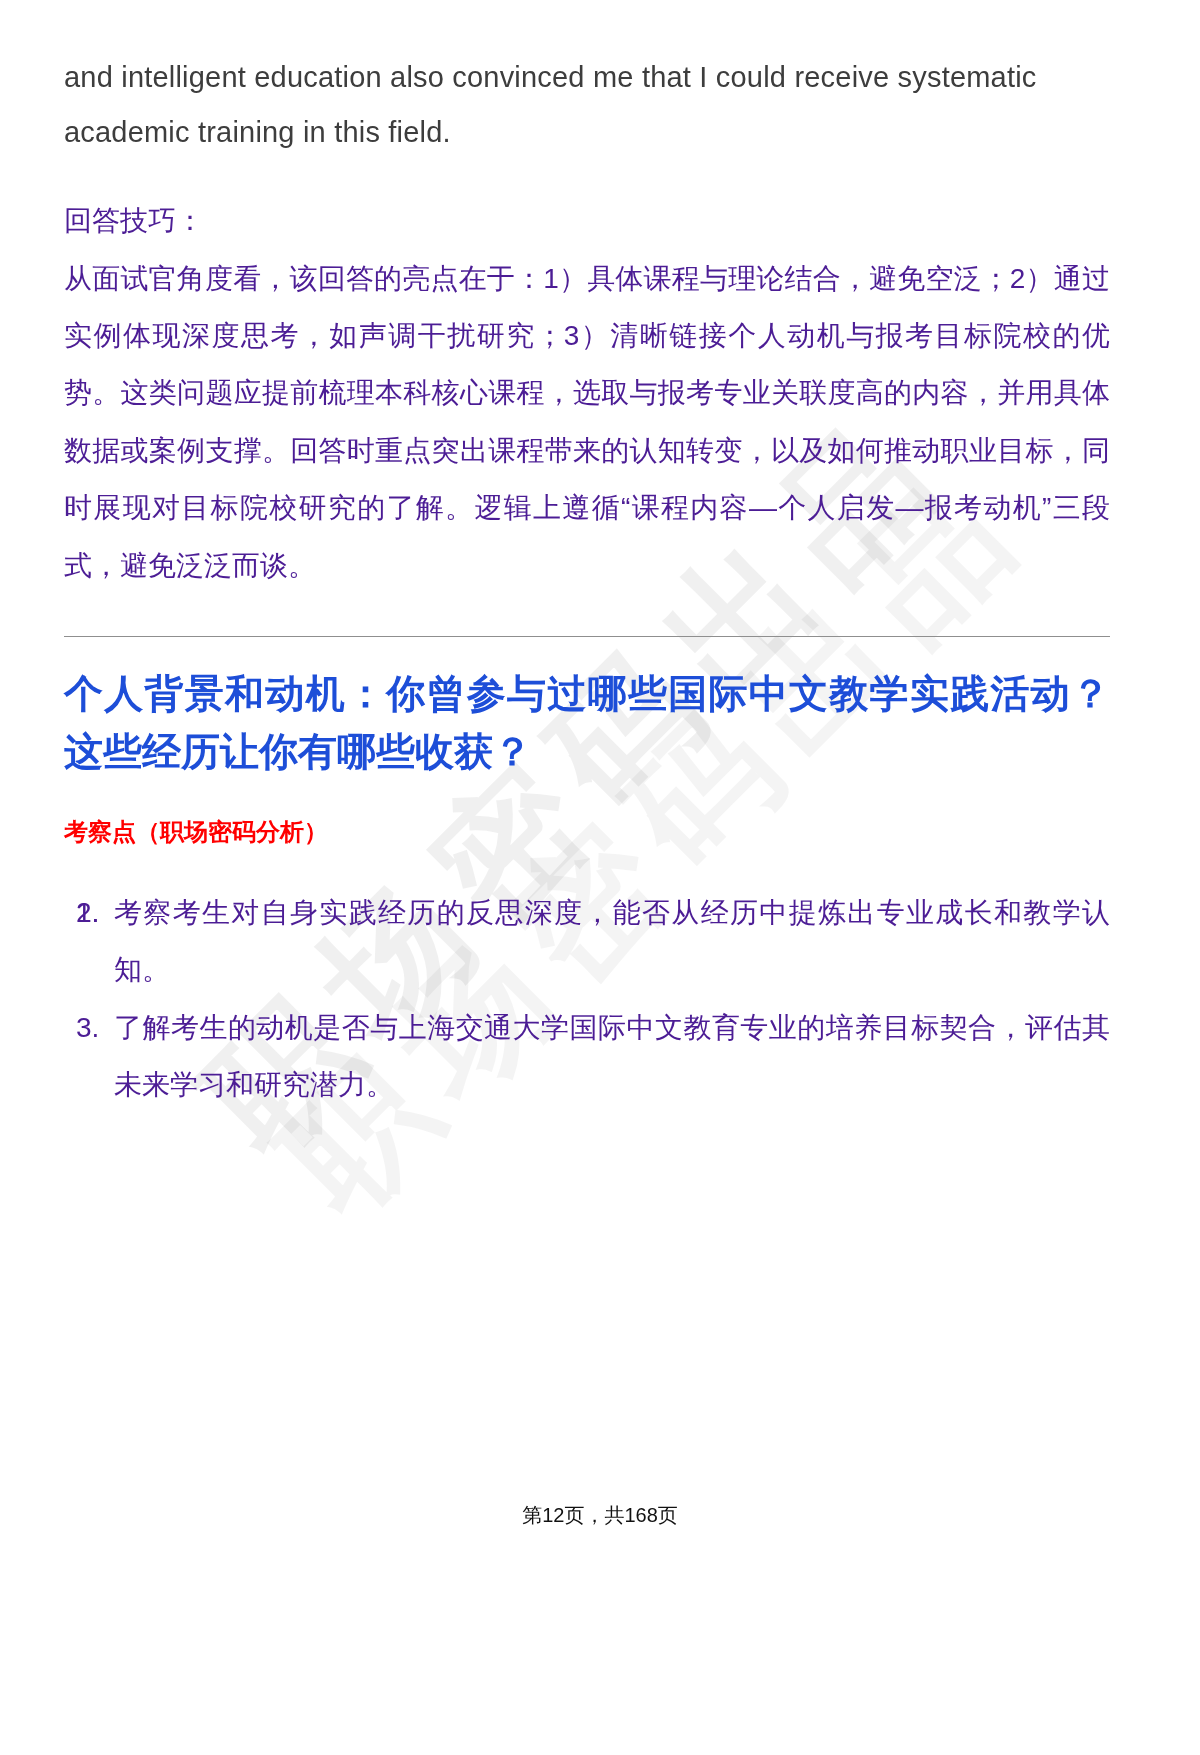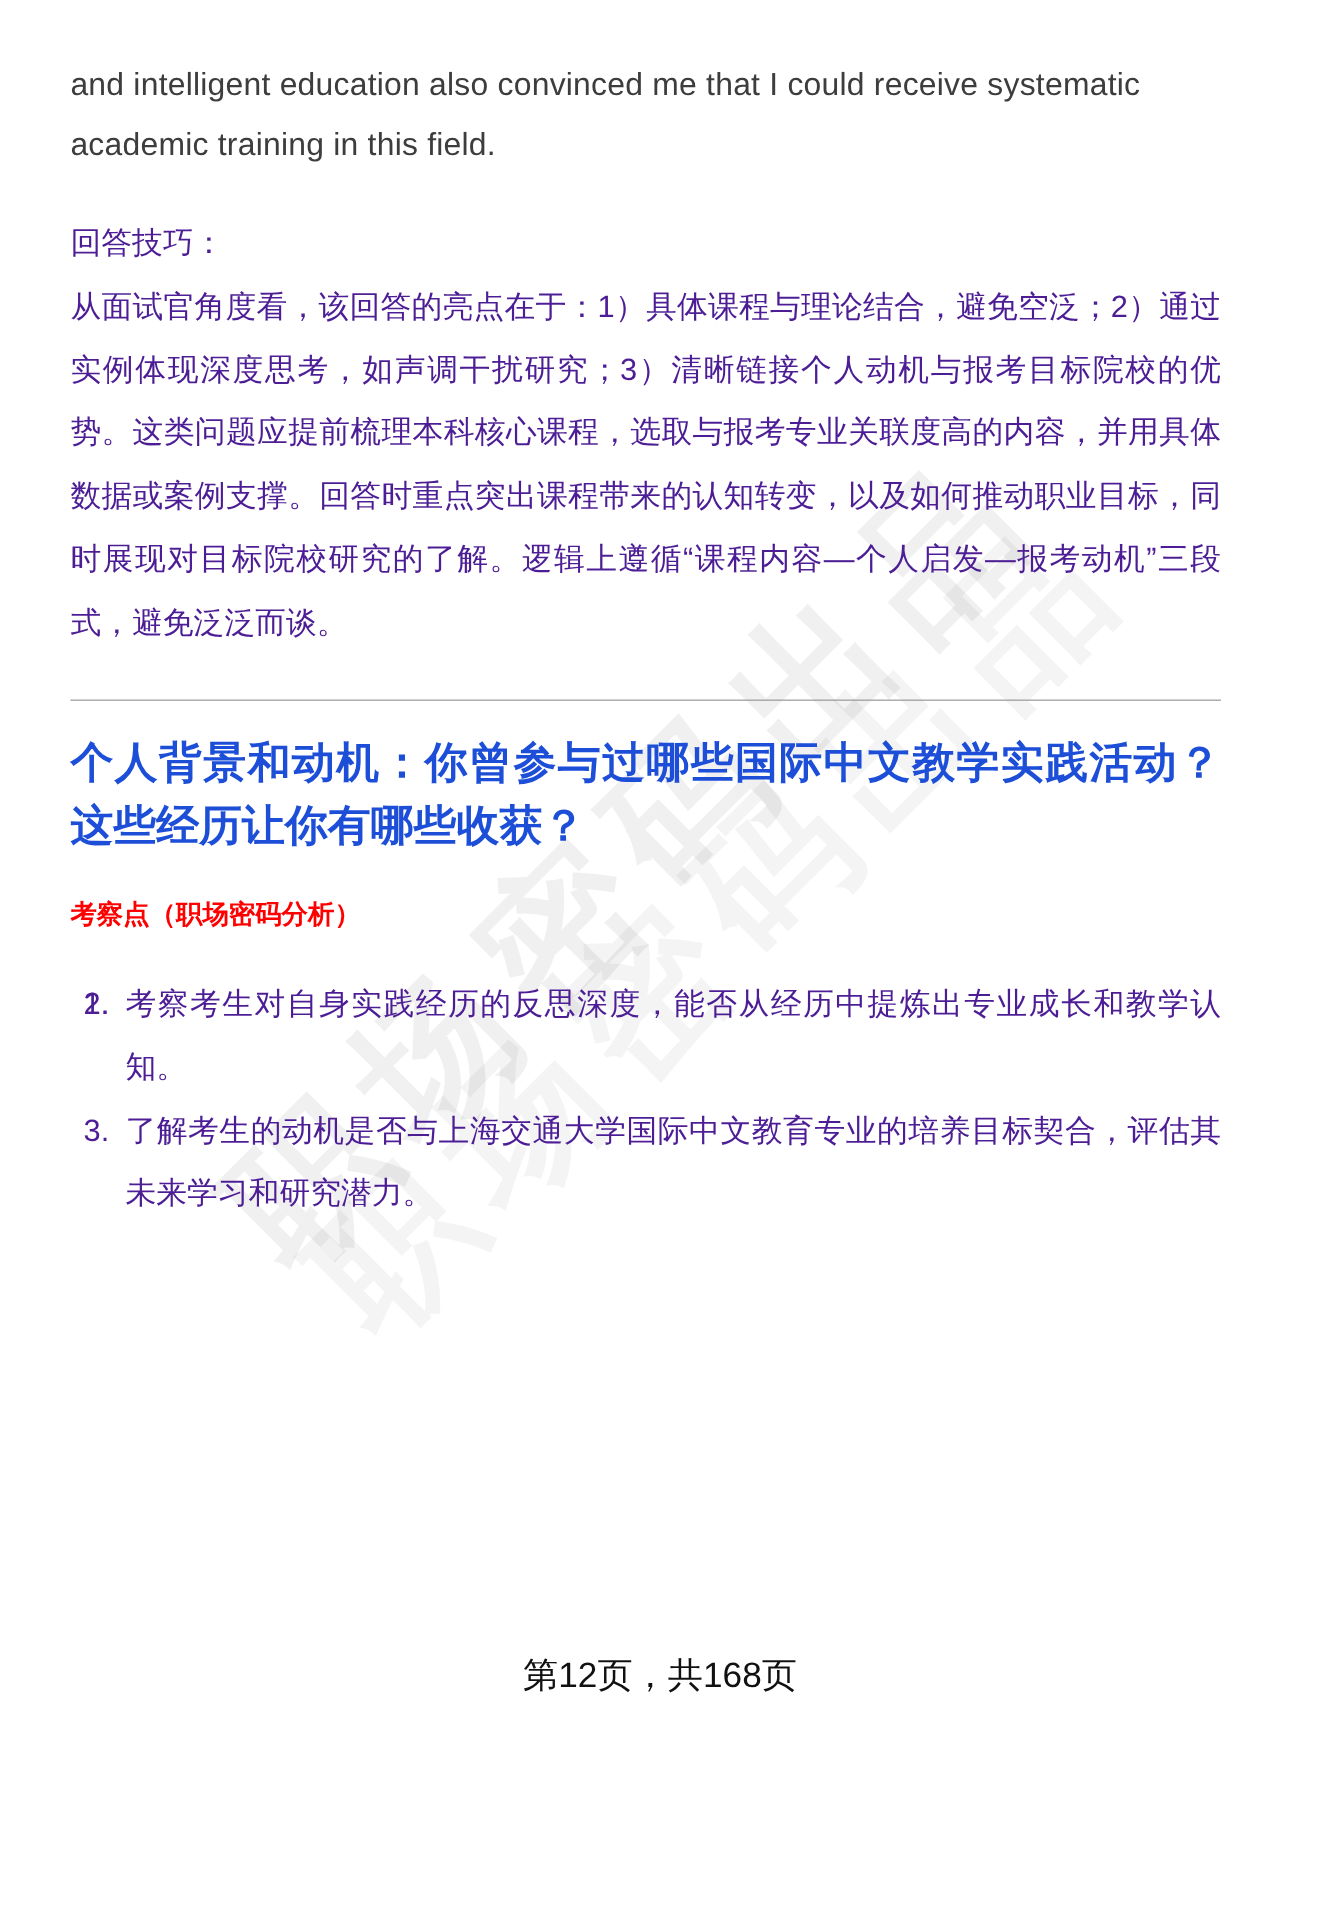--- a/index.html
+++ b/index.html
@@ -107,21 +107,21 @@
     text-align: justify;
   }
 
   .page-footer {
     position: absolute;
     left: 0;
     right: 0;
     top: 1502px;
     z-index: 1;
     text-align: center;
-    font-size: 32px;
+    font-size: 20px;
     color: #111111;
   }
 </style>
 </head>
 <body>
 
 <div class="page">
 
   <div class="watermark">
     <span class="wm-line wm-1">职场密码出品</span>

